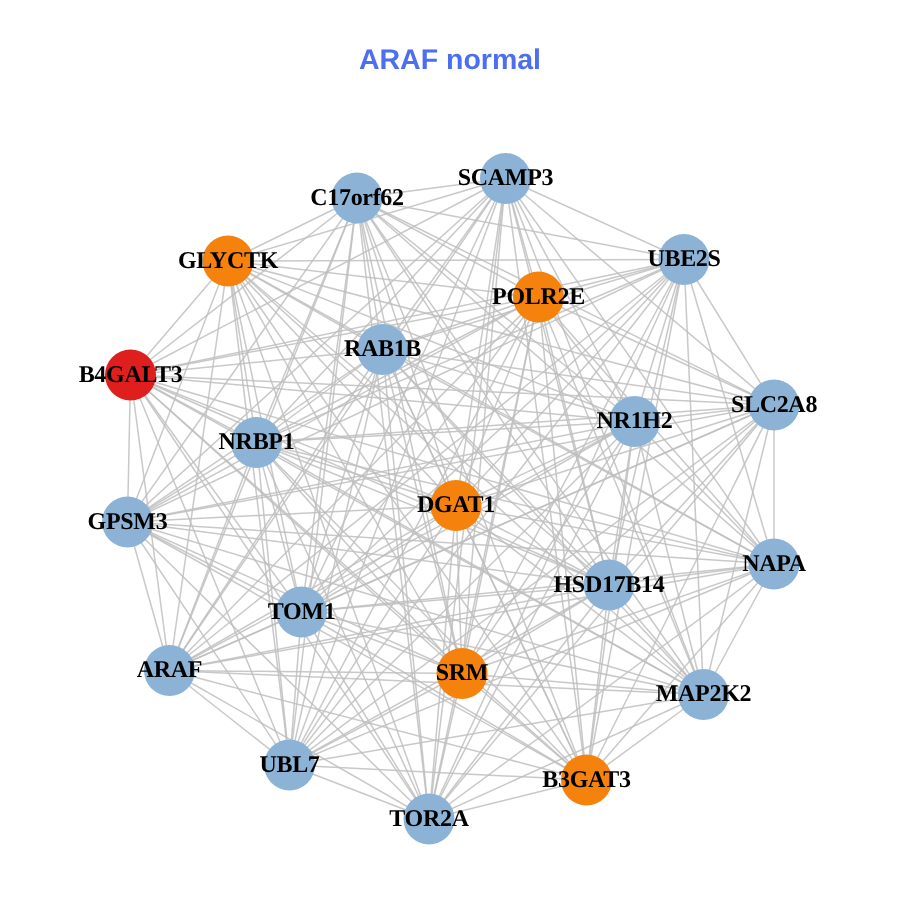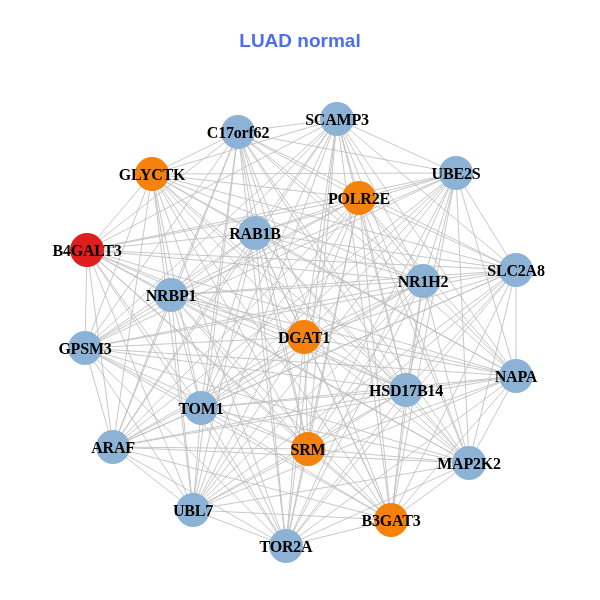--- a/index.html
+++ b/index.html
@@ -34,21 +34,21 @@
     font-family: "Liberation Serif", serif;
     font-weight: bold;
     font-size: 16px;
     letter-spacing: -0.2px;
   }
 </style>
 </head>
 <body>
 
 <div class="figure">
-  <div class="chart-title" style="color: rgb(76, 110, 240);">LUAD normal</div>
+  <div class="chart-title" style="color: rgb(76, 110, 240);">ARAF normal</div>
   <svg class="net" width="600" height="600" viewBox="0 0 600 600" xmlns="http://www.w3.org/2000/svg">
       <g>
         <line x1="337" y1="119" x2="238" y2="132" stroke="#BEBEBE" stroke-width="1" stroke-opacity="0.85"></line>
         <line x1="337" y1="119" x2="152" y2="174" stroke="#BEBEBE" stroke-width="1" stroke-opacity="0.85"></line>
         <line x1="337" y1="119" x2="456" y2="173" stroke="#BEBEBE" stroke-width="1" stroke-opacity="0.85"></line>
         <line x1="337" y1="119" x2="359" y2="198" stroke="#BEBEBE" stroke-width="1" stroke-opacity="0.85"></line>
         <line x1="337" y1="119" x2="255" y2="233" stroke="#BEBEBE" stroke-width="1" stroke-opacity="0.85"></line>
         <line x1="337" y1="119" x2="87" y2="250" stroke="#BEBEBE" stroke-width="1" stroke-opacity="0.85"></line>
         <line x1="337" y1="119" x2="516" y2="270" stroke="#BEBEBE" stroke-width="1" stroke-opacity="0.85"></line>
         <line x1="337" y1="119" x2="423" y2="281" stroke="#BEBEBE" stroke-width="1" stroke-opacity="0.85"></line>

